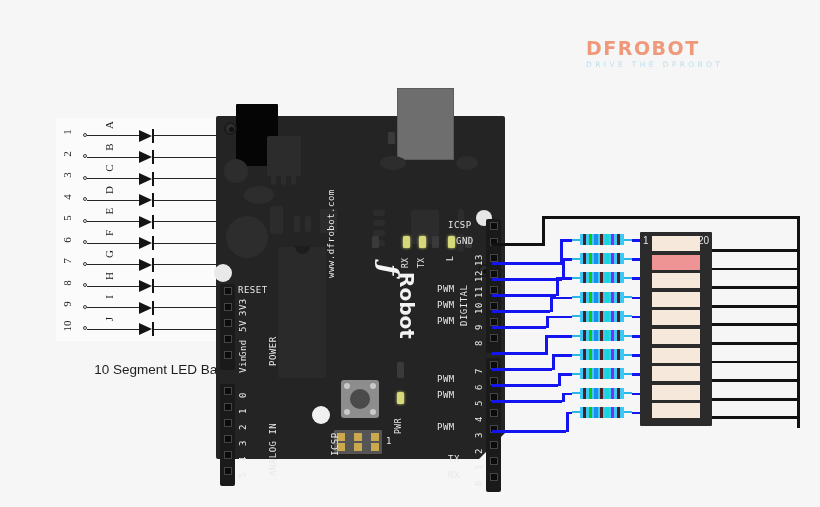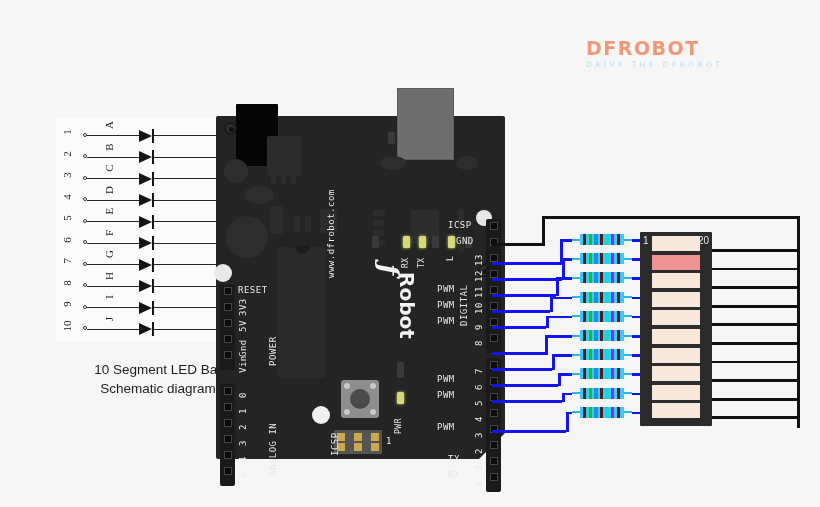--- a/index.html
+++ b/index.html
@@ -240,21 +240,20 @@
         <div class="slet">J</div>
         <div class="sdiode"></div>
         <div class="sbar"></div>
         <div class="swire" style="left:98px;width:67px;"></div>
         <div class="sdotr"></div>
         <div class="snum-r">11</div>
       </div>
     </div>
   <div id="schem-caption">
     <div>10 Segment LED Bar</div>
-    <div>Schematic diagram</div>
   </div>
 
   <div id="board">
     <div id="board-notch"></div>
 
     <div id="pjack"></div>
     <div id="usb"></div>
 
     <div class="mhole" style="left:8px;top:6px;">
         <i></i>

